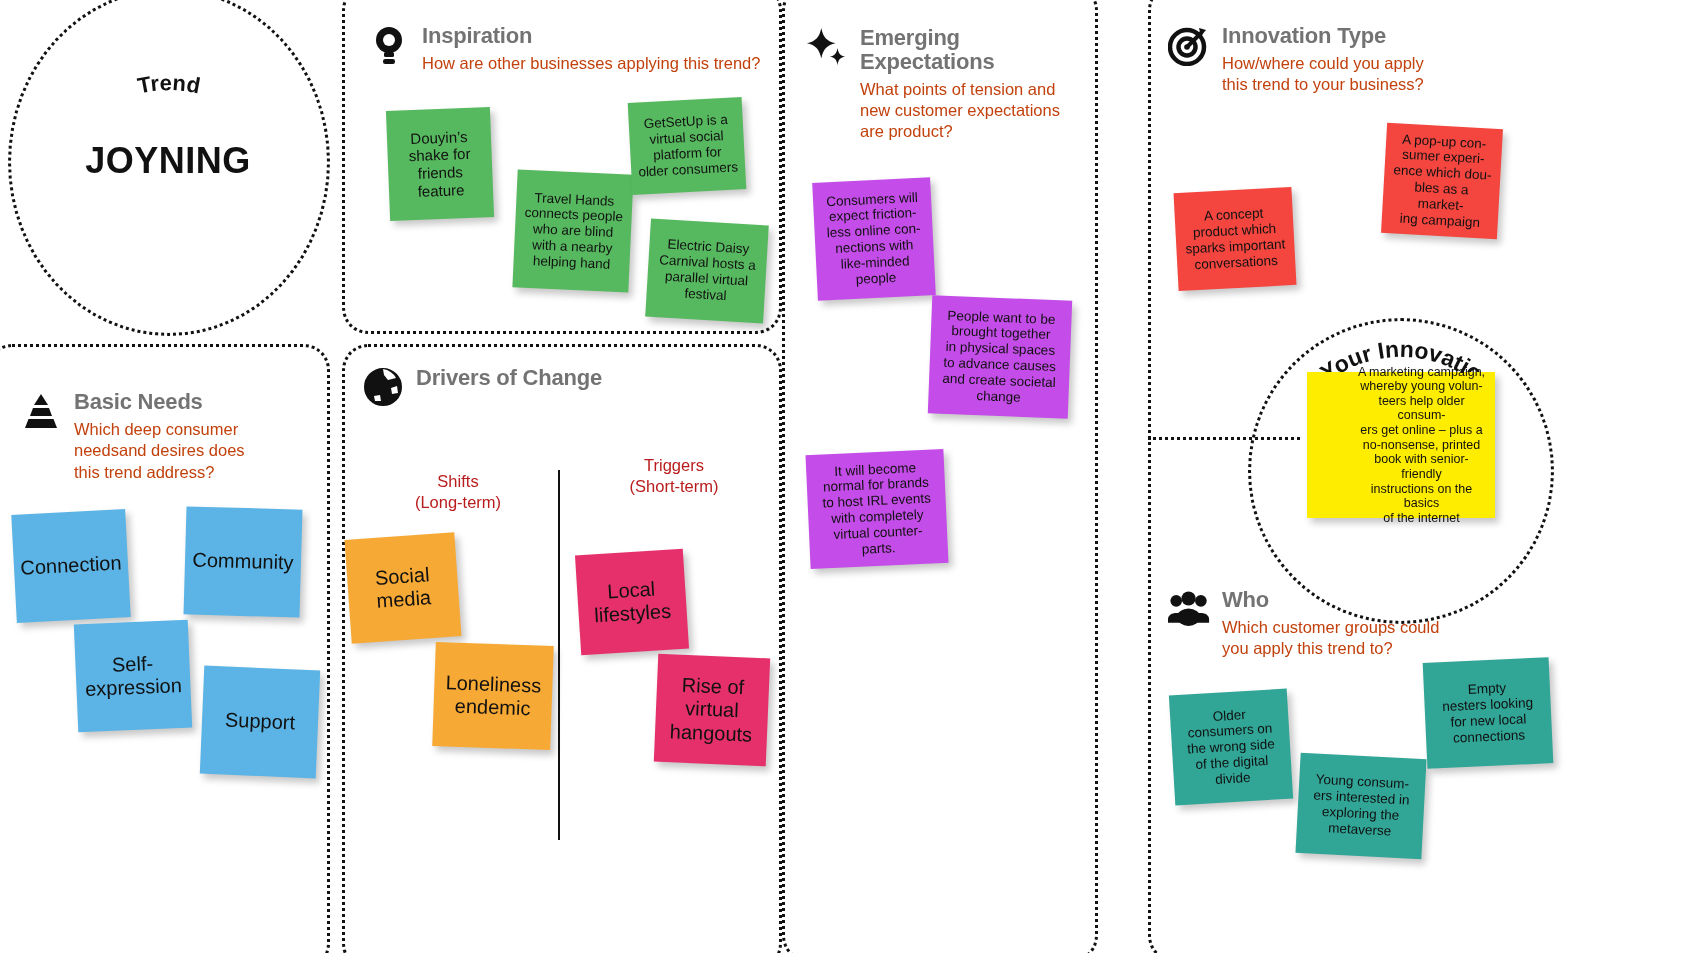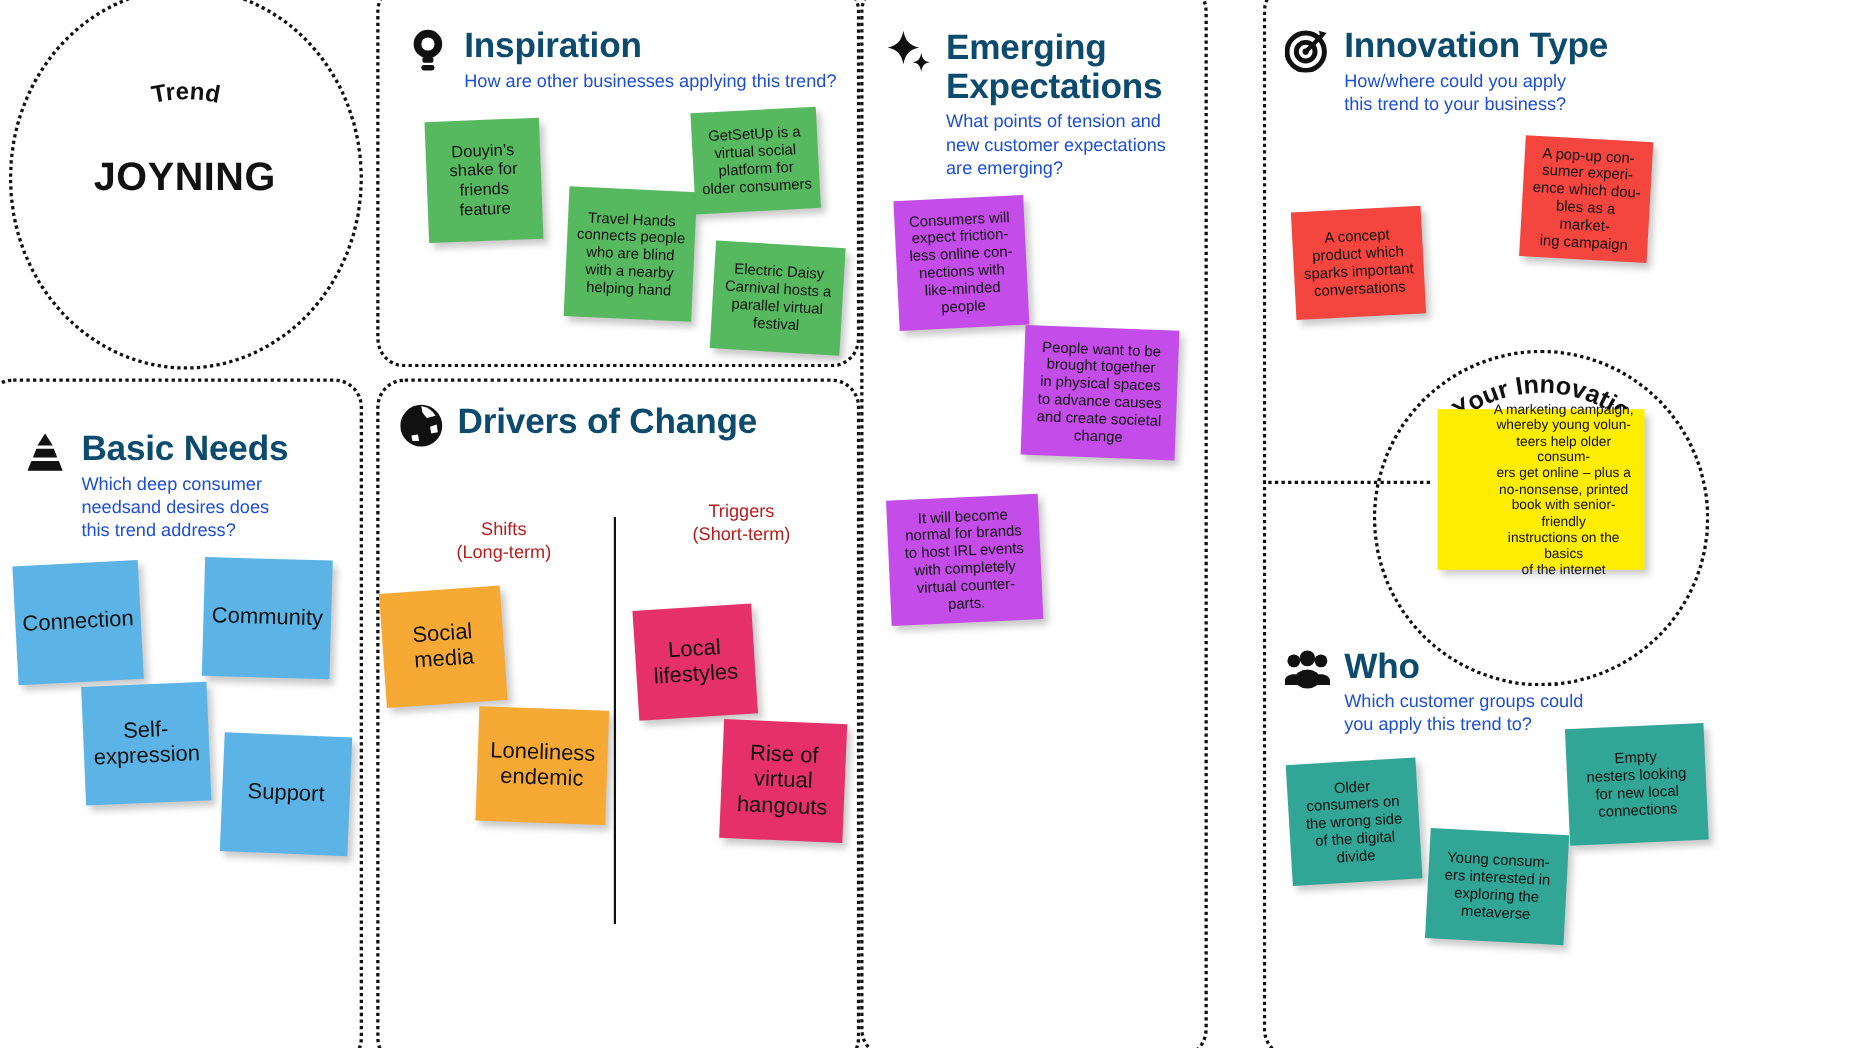--- a/index.html
+++ b/index.html
@@ -47,31 +47,31 @@
     gap: 12px;
   }
   .sec-icon {
     flex: 0 0 auto;
     width: 42px; height: 42px;
     display: flex; align-items: center; justify-content: center;
     color: #111;
   }
   .sec-icon svg { display: block; }
   .sec-title {
-    font-size: 32px;
+    font-size: 22px;
     font-weight: 700;
-    color: #0c4a6e;
+    color: #737373;
     line-height: 1.08;
     letter-spacing: -0.2px;
     white-space: pre-line;
   }
   .sec-sub {
     font-size: 16.5px;
     font-weight: 400;
-    color: #1d4ed8;
+    color: #c2410c;
     line-height: 1.3;
     margin-top: 5px;
     white-space: pre-line;
   }
 
   
   .trend-word {
     position: absolute;
     font-size: 36px;
     font-weight: 800;
@@ -186,21 +186,21 @@
       <svg width="44" height="42" viewBox="0 0 44 42">
         <path d="M16 1 C18 11, 22 15, 31 17 C22 19, 18 23, 16 33 C14 23, 10 19, 1 17 C10 15, 14 11, 16 1 Z" fill="#111"></path>
         <path d="M33 22 C34 28, 36 30, 41 31 C36 32, 34 34, 33 40 C32 34, 30 32, 25 31 C30 30, 32 28, 33 22 Z" fill="#111"></path>
       </svg>
     </span>
     <div>
       <div class="sec-title">Emerging
 Expectations</div>
       <div class="sec-sub">What points of tension and
 new customer expectations
-are emerging?</div>
+are product?</div>
     </div>
   </div>
 
   <div class="note sm" style="left:815px; top:180px; width:118px; height:118px; background:#C44CE8; transform:rotate(-2.8deg);">Consumers will
 expect friction-
 less online con-
 nections with
 like-minded
 people</div>
   <div class="note sm" style="left:930px; top:298px; width:140px; height:118px; background:#C44CE8; transform:rotate(2.2deg);">People want to be

